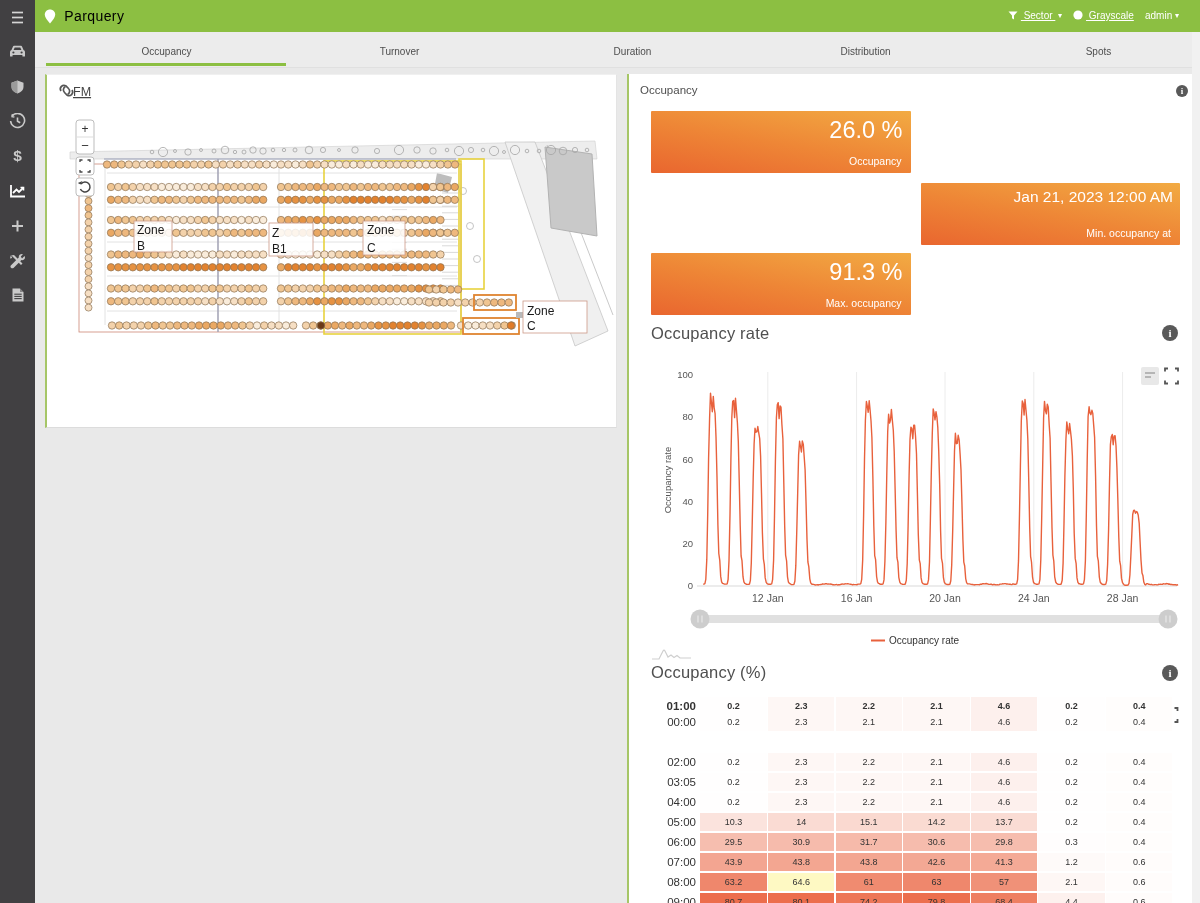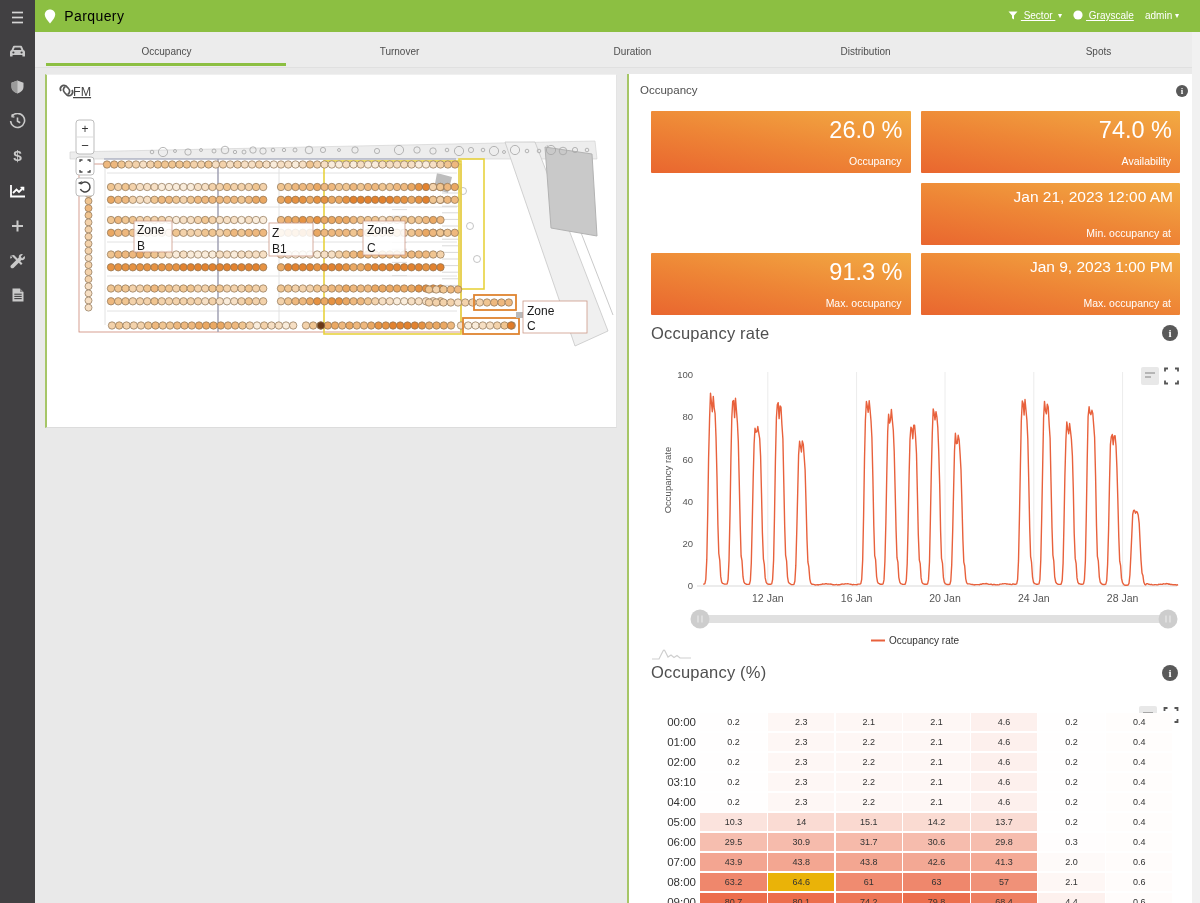--- a/index.html
+++ b/index.html
@@ -769,35 +769,27 @@
 </div>
 
 <div class="rightcard">
   <div class="sechead" style="top:10px">Occupancy</div>
   <div class="info" style="right:4px;top:11px;width:12px;height:12px;font-size:9px;line-height:12px;">i</div>
 
   <div class="scard" style="left:22px;top:37px">
       <div class="val">26.0 %</div>
       <div class="lab">Occupancy</div>
     </div>
-  <div class="scard" style="left:291.5px;top:37px">
-      <div class="val">74.0 %</div>
-      <div class="lab">Availability</div>
-    </div>
   <div class="scard" style="left:291.5px;top:108.5px">
       <div class="vald">Jan 21, 2023 12:00 AM</div>
       <div class="lab">Min. occupancy at</div>
     </div>
   <div class="scard" style="left:22px;top:179px">
       <div class="val">91.3 %</div>
       <div class="lab">Max. occupancy</div>
-    </div>
-  <div class="scard" style="left:291.5px;top:179px">
-      <div class="vald">Jan 9, 2023 1:00 PM</div>
-      <div class="lab">Max. occupancy at</div>
     </div>
 
   <div class="bigsechead" style="top:250px">Occupancy rate</div>
   <div class="info" style="right:14px;top:251px;width:16px;height:16px;font-size:11px;line-height:16px;">i</div>
 
   <svg style="position:absolute;left:-2px;top:276px" width="565" height="305" viewBox="0 0 565 305">
 <line x1="140.8" y1="22" x2="140.8" y2="236" stroke="#ececec" stroke-width="1"></line>
 <line x1="229.6" y1="22" x2="229.6" y2="236" stroke="#ececec" stroke-width="1"></line>
 <line x1="318.0" y1="22" x2="318.0" y2="236" stroke="#ececec" stroke-width="1"></line>
 <line x1="406.8" y1="22" x2="406.8" y2="236" stroke="#ececec" stroke-width="1"></line>
@@ -860,42 +852,42 @@
 <div class="hrow" style="top:638px;padding-left:36px;">
 <div class="htime">00:00</div>
 <div class="hcell" style="left:73.3px;background:rgb(255,254,254);">0.2</div>
 <div class="hcell" style="left:140.9px;background:rgb(254,247,245);">2.3</div>
 <div class="hcell" style="left:208.5px;background:rgb(254,247,245);">2.1</div>
 <div class="hcell" style="left:276.1px;background:rgb(254,247,245);">2.1</div>
 <div class="hcell" style="left:343.7px;background:rgb(253,240,237);">4.6</div>
 <div class="hcell" style="left:411.3px;background:rgb(255,254,254);">0.2</div>
 <div class="hcell" style="left:478.9px;background:rgb(255,253,252);">0.4</div>
 </div>
-<div class="hrow" style="top:658px;">
+<div class="hrow" style="top:622px;font-weight:bold;">
 <div class="htime">01:00</div>
 <div class="hcell" style="left:73.3px;background:rgb(255,254,254);">0.2</div>
 <div class="hcell" style="left:140.9px;background:rgb(254,247,245);">2.3</div>
 <div class="hcell" style="left:208.5px;background:rgb(254,247,245);">2.2</div>
 <div class="hcell" style="left:276.1px;background:rgb(254,247,245);">2.1</div>
 <div class="hcell" style="left:343.7px;background:rgb(253,240,237);">4.6</div>
 <div class="hcell" style="left:411.3px;background:rgb(255,254,254);">0.2</div>
 <div class="hcell" style="left:478.9px;background:rgb(255,253,252);">0.4</div>
 </div>
 <div class="hrow" style="top:678px;">
 <div class="htime">02:00</div>
 <div class="hcell" style="left:73.3px;background:rgb(255,254,254);">0.2</div>
 <div class="hcell" style="left:140.9px;background:rgb(254,247,245);">2.3</div>
 <div class="hcell" style="left:208.5px;background:rgb(254,247,245);">2.2</div>
 <div class="hcell" style="left:276.1px;background:rgb(254,247,245);">2.1</div>
 <div class="hcell" style="left:343.7px;background:rgb(253,240,237);">4.6</div>
 <div class="hcell" style="left:411.3px;background:rgb(255,254,254);">0.2</div>
 <div class="hcell" style="left:478.9px;background:rgb(255,253,252);">0.4</div>
 </div>
 <div class="hrow" style="top:698px;">
-<div class="htime">03:10</div>
+<div class="htime">03:05</div>
 <div class="hcell" style="left:73.3px;background:rgb(255,254,254);">0.2</div>
 <div class="hcell" style="left:140.9px;background:rgb(254,247,245);">2.3</div>
 <div class="hcell" style="left:208.5px;background:rgb(254,247,245);">2.2</div>
 <div class="hcell" style="left:276.1px;background:rgb(254,247,245);">2.1</div>
 <div class="hcell" style="left:343.7px;background:rgb(253,240,237);">4.6</div>
 <div class="hcell" style="left:411.3px;background:rgb(255,254,254);">0.2</div>
 <div class="hcell" style="left:478.9px;background:rgb(255,253,252);">0.4</div>
 </div>
 <div class="hrow" style="top:718px;">
 <div class="htime">04:00</div>
@@ -927,27 +919,27 @@
 <div class="hcell" style="left:411.3px;background:rgb(255,253,253);">0.3</div>
 <div class="hcell" style="left:478.9px;background:rgb(255,253,252);">0.4</div>
 </div>
 <div class="hrow" style="top:778px;">
 <div class="htime">07:00</div>
 <div class="hcell" style="left:73.3px;background:rgb(243,165,145);">43.9</div>
 <div class="hcell" style="left:140.9px;background:rgb(243,166,145);">43.8</div>
 <div class="hcell" style="left:208.5px;background:rgb(243,166,145);">43.8</div>
 <div class="hcell" style="left:276.1px;background:rgb(243,168,148);">42.6</div>
 <div class="hcell" style="left:343.7px;background:rgb(244,170,150);">41.3</div>
-<div class="hcell" style="left:411.3px;background:rgb(254,250,249);">2.0</div>
+<div class="hcell" style="left:411.3px;background:rgb(254,250,249);">1.2</div>
 <div class="hcell" style="left:478.9px;background:rgb(255,252,251);">0.6</div>
 </div>
 <div class="hrow" style="top:798px;">
 <div class="htime">08:00</div>
 <div class="hcell" style="left:73.3px;background:rgb(239,135,108);">63.2</div>
-<div class="hcell" style="left:140.9px;background:#eab308;">64.6</div>
+<div class="hcell" style="left:140.9px;background:#fef9c3;">64.6</div>
 <div class="hcell" style="left:208.5px;background:rgb(240,139,112);">61</div>
 <div class="hcell" style="left:276.1px;background:rgb(239,135,108);">63</div>
 <div class="hcell" style="left:343.7px;background:rgb(240,145,120);">57</div>
 <div class="hcell" style="left:411.3px;background:rgb(254,247,245);">2.1</div>
 <div class="hcell" style="left:478.9px;background:rgb(255,252,251);">0.6</div>
 </div>
 <div class="hrow" style="top:818px;">
 <div class="htime">09:00</div>
 <div class="hcell" style="left:73.3px;background:rgb(236,109,76);">80.7</div>
 <div class="hcell" style="left:140.9px;background:rgb(236,110,77);">80.1</div>

